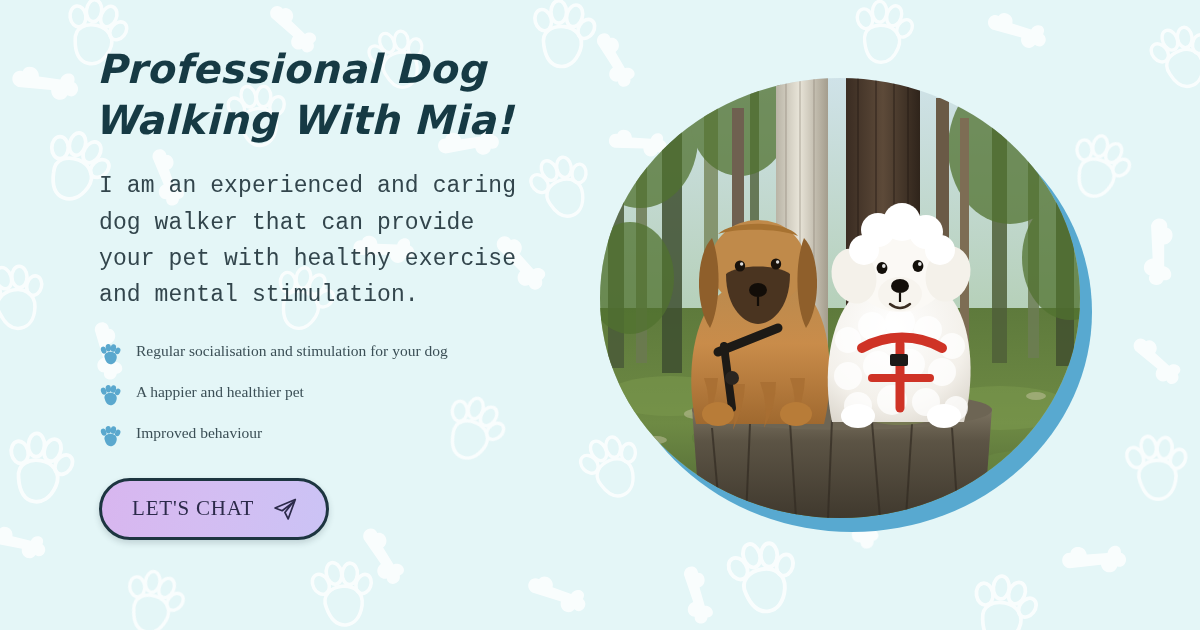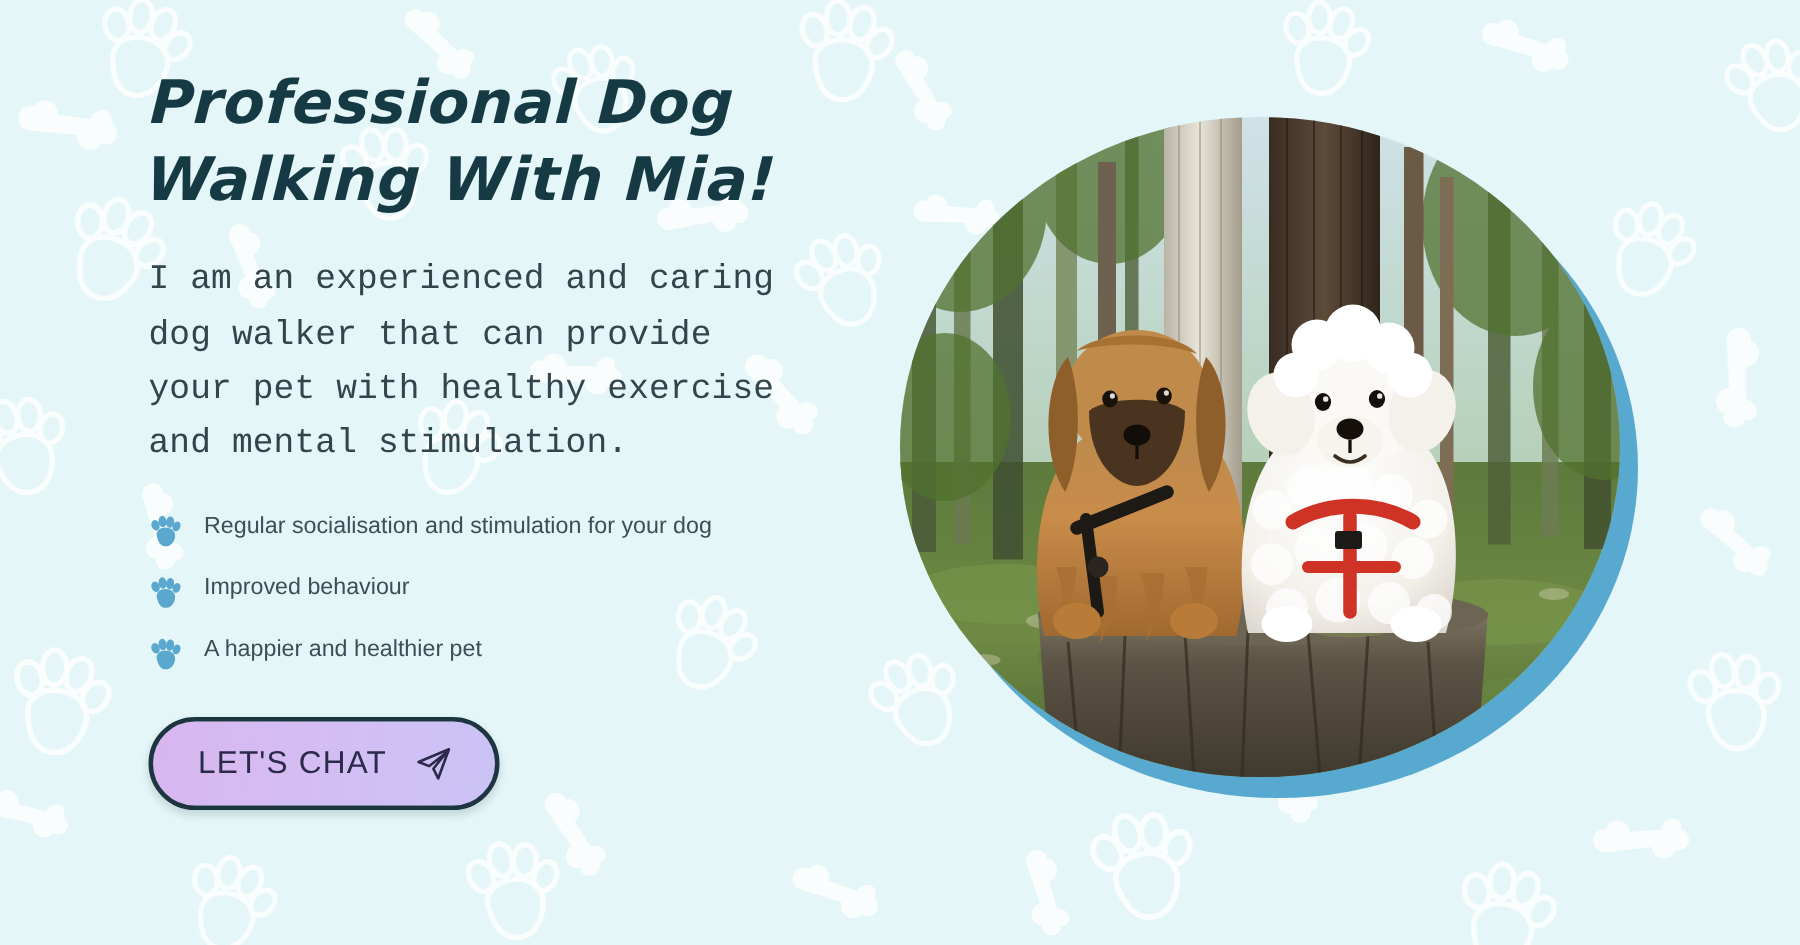--- a/index.html
+++ b/index.html
@@ -59,42 +59,42 @@
     gap:14px;
     margin-bottom:15px;
   }
   .benefit-row:last-child { margin-bottom:0; }
   .paw-bullet {
     flex:0 0 auto;
     width:23px; height:23px;
     margin-top:3px;
   }
   .benefit-text {
-    font-family:Liberation Sans, sans-serif;
+    font-family:Liberation Serif, serif;
     font-size:15.5px;
     line-height:1.42;
     color:#3b4f56;
     max-width:360px;
   }
 
   
   #cta-button {
     margin-top:30px;
     display:inline-flex;
     align-items:center;
     gap:18px;
     padding:15px 28px 15px 30px;
     border:3px solid #1d3540;
     border-radius:999px;
     background:linear-gradient(100deg,#d8b6ef 0%,#d4bdf2 45%,#cbc3f5 100%);
     box-shadow:0 3px 6px rgba(30,50,60,0.18);
     cursor:pointer;
   }
   #cta-label {
-    font-family:Liberation Sans, sans-serif;
+    font-family:Liberation Serif, serif;
     font-size:21px;
     letter-spacing:0.8px;
     color:#2c2a4a;
   }
   #send-icon { display:block; }
 
   
   #photo-wrap {
     position:absolute;
     left:600px; top:78px;
@@ -208,32 +208,32 @@
       </li>
 
       <li class="benefit-row">
         <svg class="paw-bullet" viewBox="0 0 64 64">
           <ellipse cx="13" cy="20" rx="7.5" ry="10" transform="rotate(-20 13 20)" fill="#5aa8ce"></ellipse>
           <ellipse cx="26" cy="13" rx="7.5" ry="10.5" transform="rotate(-7 26 13)" fill="#5aa8ce"></ellipse>
           <ellipse cx="40" cy="14" rx="7.5" ry="10.5" transform="rotate(9 40 14)" fill="#5aa8ce"></ellipse>
           <ellipse cx="52" cy="22" rx="7" ry="9.5" transform="rotate(24 52 22)" fill="#5aa8ce"></ellipse>
           <path d="M 16 42 C 12 30, 22 24, 32 24 C 42 24, 52 31, 49 43 C 46 55, 39 59, 32 59 C 25 59, 19 54, 16 42 Z" fill="#5aa8ce"></path>
         </svg>
-        <span class="benefit-text">Improved behaviour</span>
+        <span class="benefit-text">A happier and healthier pet</span>
       </li>
 
       <li class="benefit-row">
         <svg class="paw-bullet" viewBox="0 0 64 64">
           <ellipse cx="13" cy="20" rx="7.5" ry="10" transform="rotate(-20 13 20)" fill="#5aa8ce"></ellipse>
           <ellipse cx="26" cy="13" rx="7.5" ry="10.5" transform="rotate(-7 26 13)" fill="#5aa8ce"></ellipse>
           <ellipse cx="40" cy="14" rx="7.5" ry="10.5" transform="rotate(9 40 14)" fill="#5aa8ce"></ellipse>
           <ellipse cx="52" cy="22" rx="7" ry="9.5" transform="rotate(24 52 22)" fill="#5aa8ce"></ellipse>
           <path d="M 16 42 C 12 30, 22 24, 32 24 C 42 24, 52 31, 49 43 C 46 55, 39 59, 32 59 C 25 59, 19 54, 16 42 Z" fill="#5aa8ce"></path>
         </svg>
-        <span class="benefit-text">A happier and healthier pet</span>
+        <span class="benefit-text">Improved behaviour</span>
       </li>
 
     </ul>
 
     <div id="cta-button">
       <span id="cta-label">LET'S CHAT</span>
       <svg id="send-icon" width="26" height="26" viewBox="0 0 24 24">
         <path d="M21.5 3.2 L2.8 11.1 L9.4 13.6 L19.6 5.6 L11.9 15.2 L14.9 21.2 Z" fill="none" stroke="#2c2a4a" stroke-width="1.6" stroke-linejoin="round" stroke-linecap="round"></path>
       </svg>
     </div>

